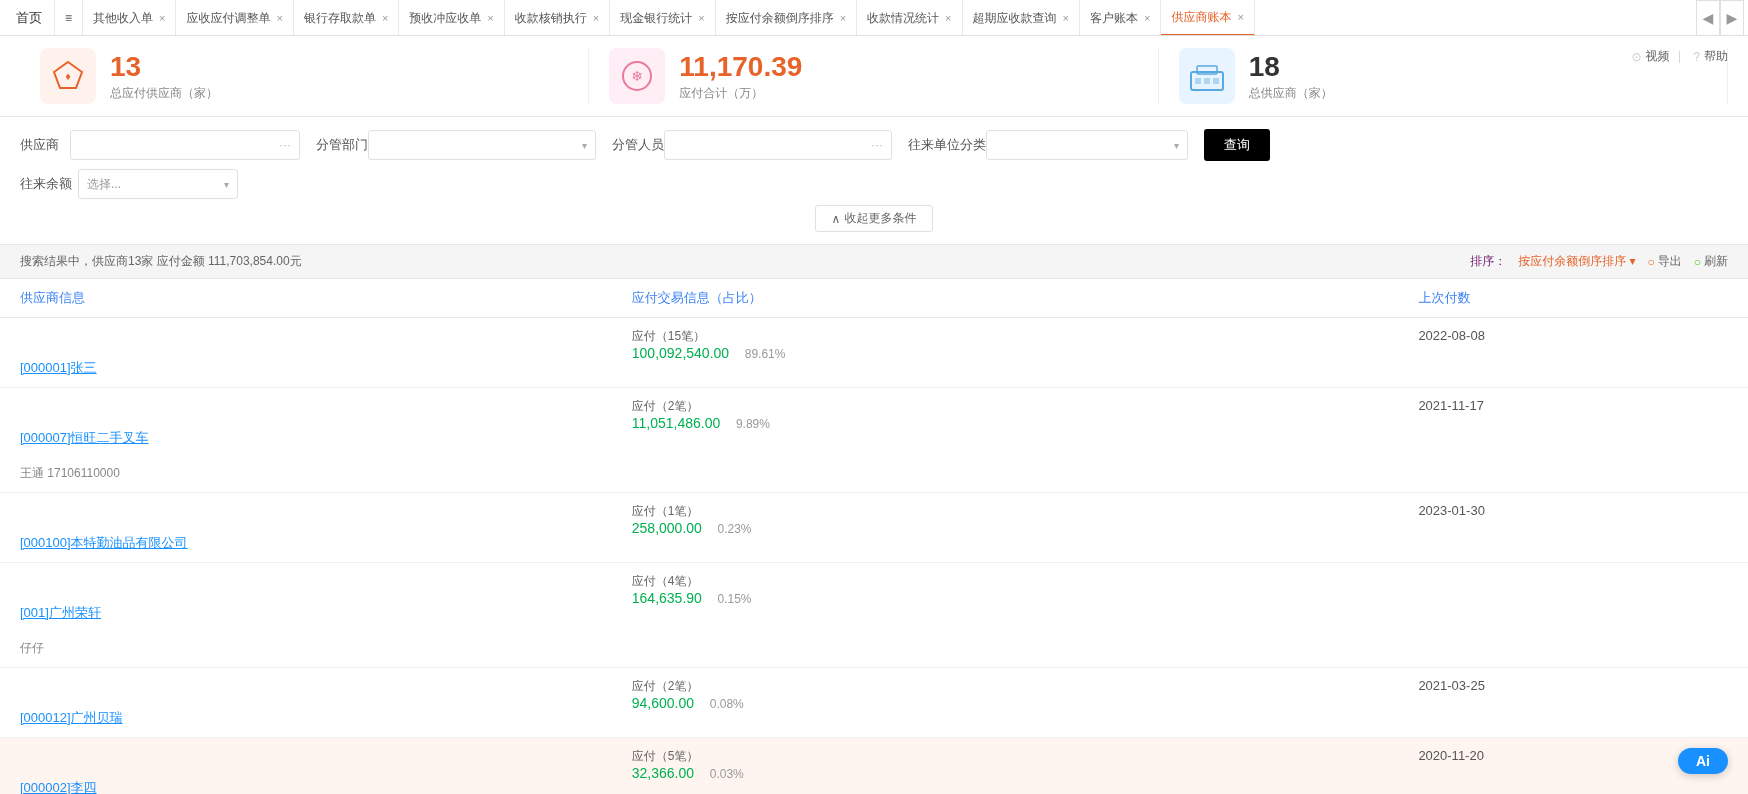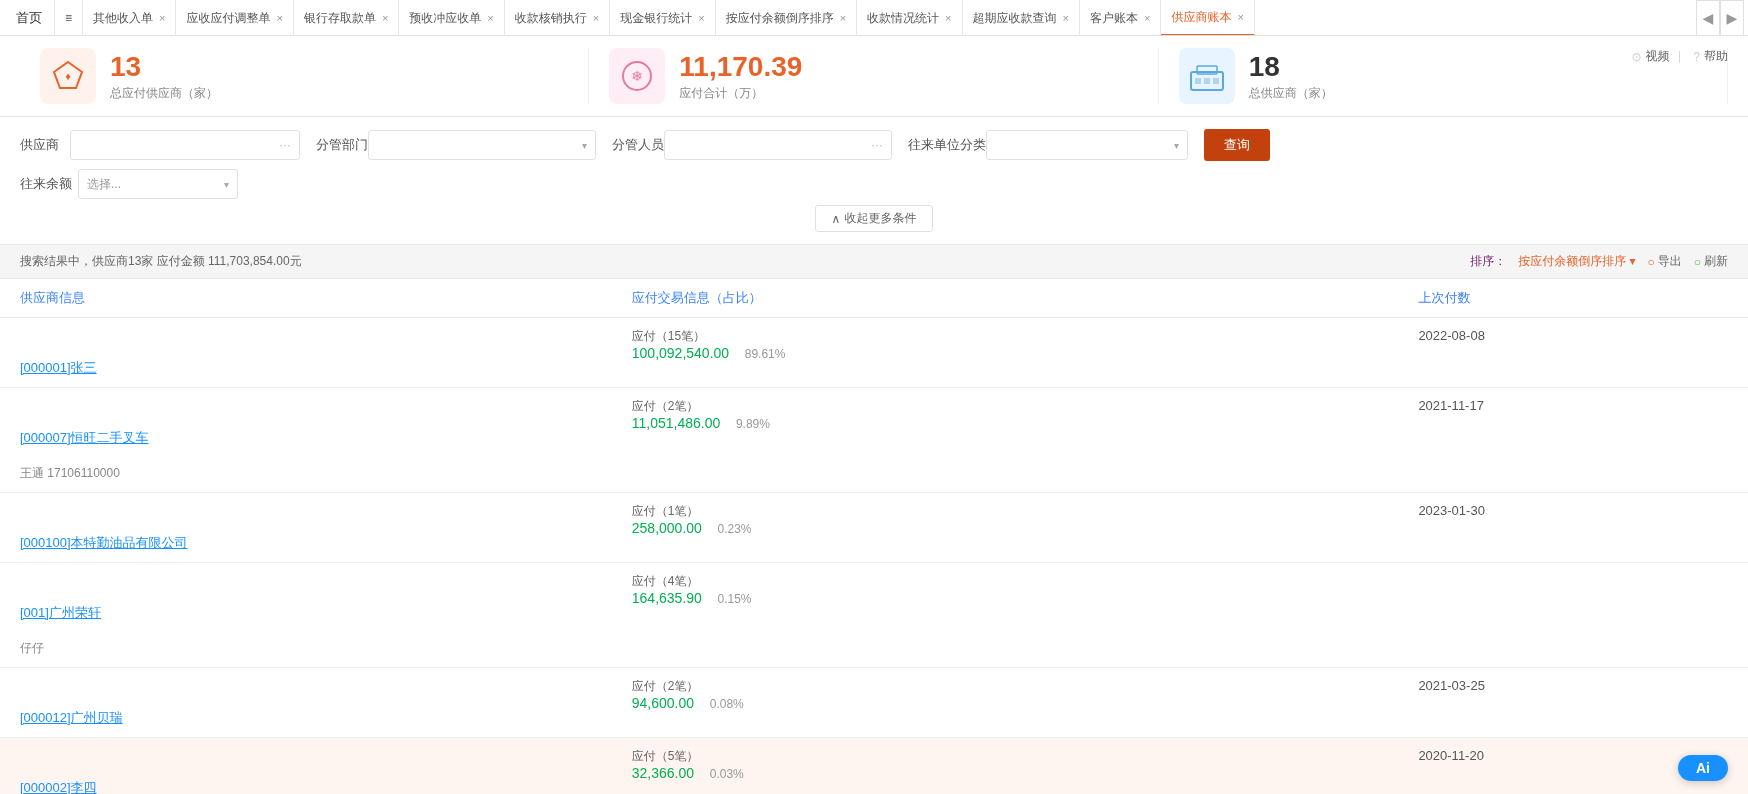--- a/index.html
+++ b/index.html
@@ -141,21 +141,21 @@
     .filter-label {
       font-size: 13px;
       color: #555;
       white-space: nowrap;
       min-width: 50px;
     }
     .filter-chevron { color: #aaa; font-size: 10px; }
     .query-btn {
       height: 32px;
       padding: 0 20px;
-      background: #c2410c;
+      background: #000000;
       color: #fff;
       border: none;
       border-radius: 3px;
       font-size: 13px;
       cursor: pointer;
       white-space: nowrap;
     }
     .collapse-btn {
       display: flex;
       align-items: center;
@@ -587,15 +587,15 @@
     </td>
     <td></td>
     <td>
       <span class="last-pay-date">2020-11-20</span>
     </td>
   </tr>
       </tbody>
   </table>
 </div>
 
-<div style="position:fixed;bottom:13px;right:20px;background:#1890ff;color:#fff;width:50px;height:26px;border-radius:13px;display:flex;align-items:center;justify-content:center;font-size:14px;font-weight:bold;cursor:pointer;box-shadow:0 2px 8px rgba(0,0,0,0.2);">
+<div style="position:fixed;bottom:20px;right:20px;background:#1890ff;color:#fff;width:50px;height:26px;border-radius:13px;display:flex;align-items:center;justify-content:center;font-size:14px;font-weight:bold;cursor:pointer;box-shadow:0 2px 8px rgba(0,0,0,0.2);">
   <span>Ai</span>
 </div>
 
 </body></html>

